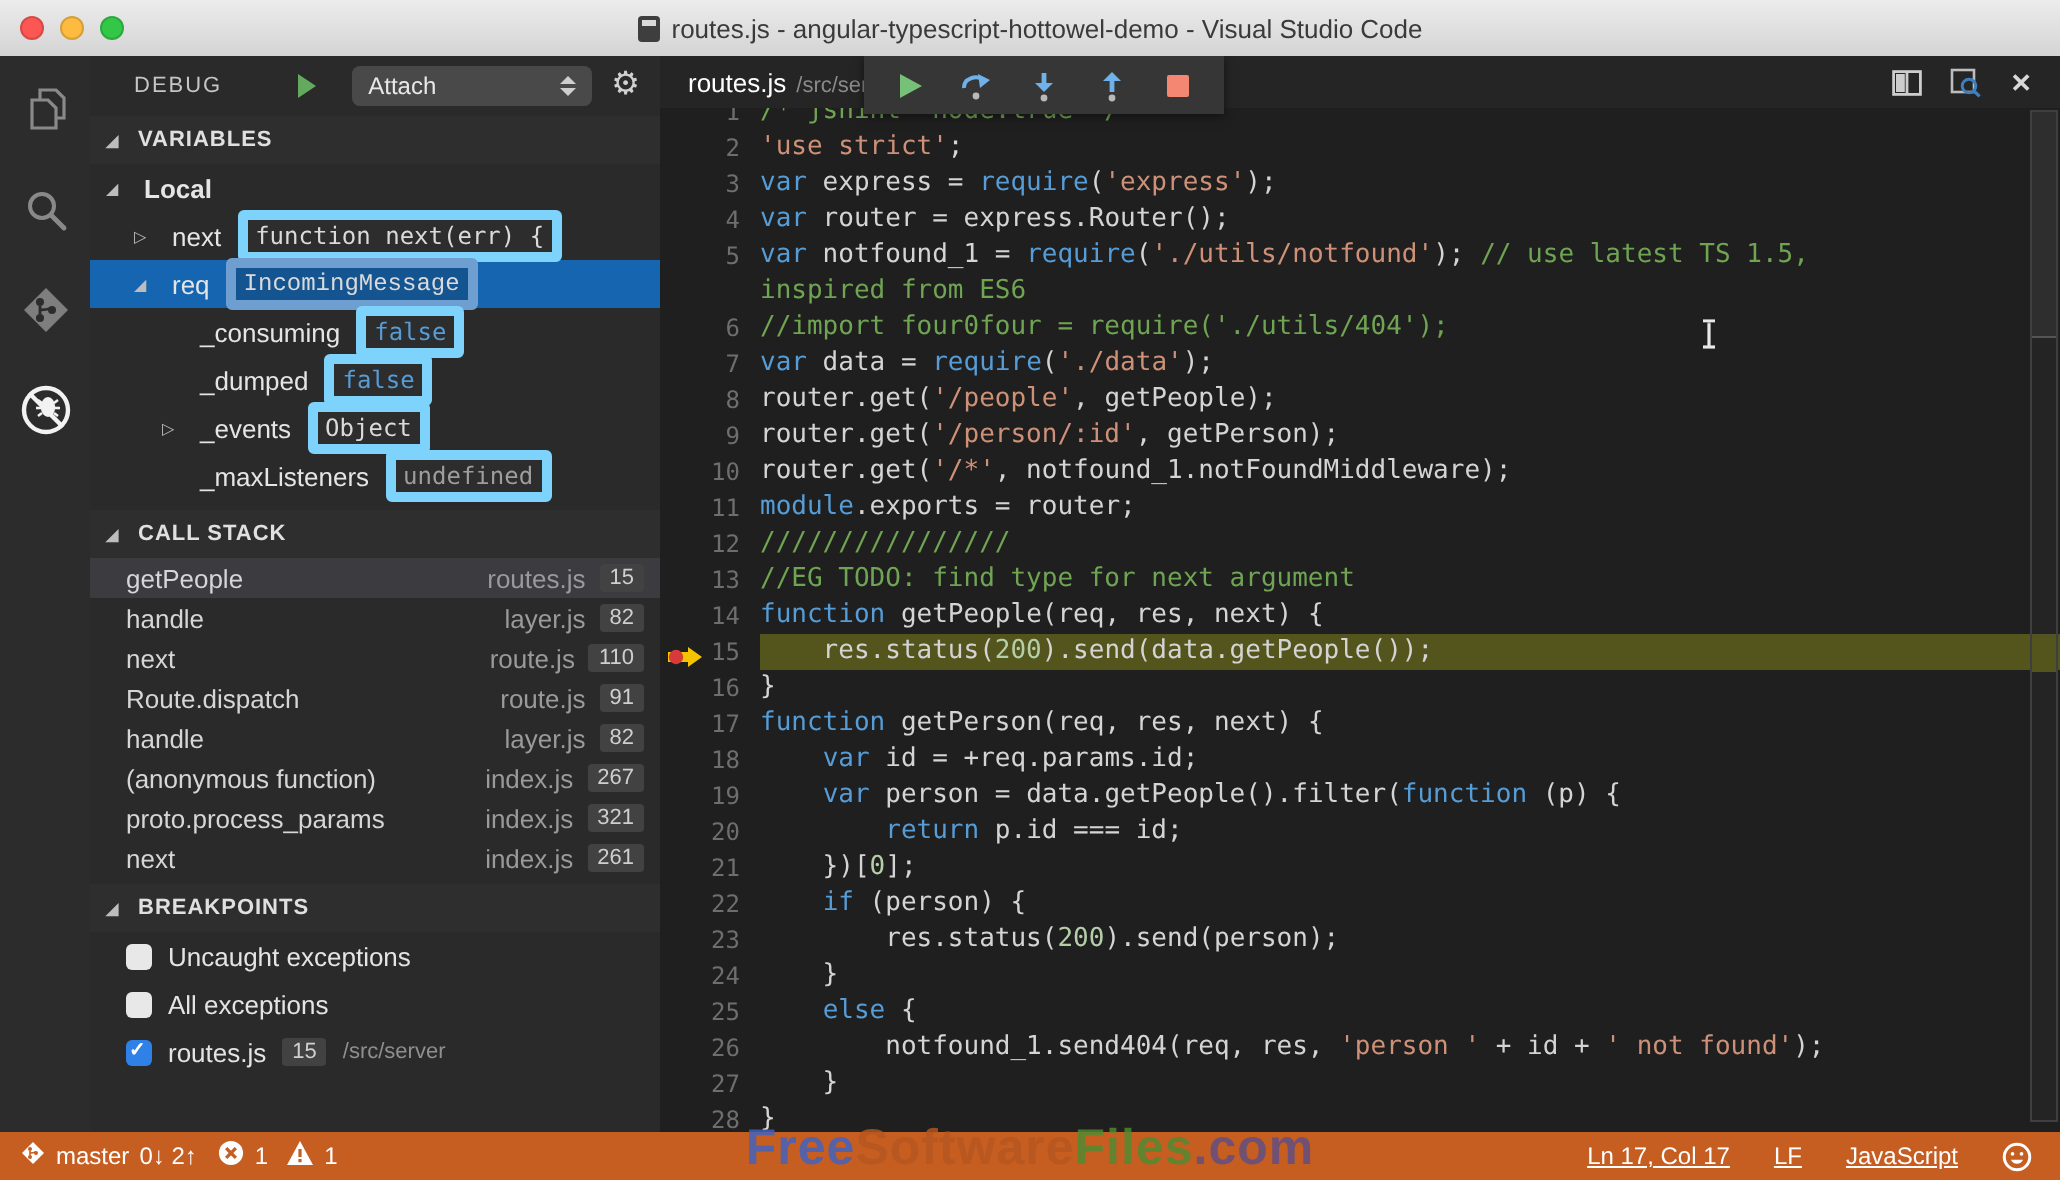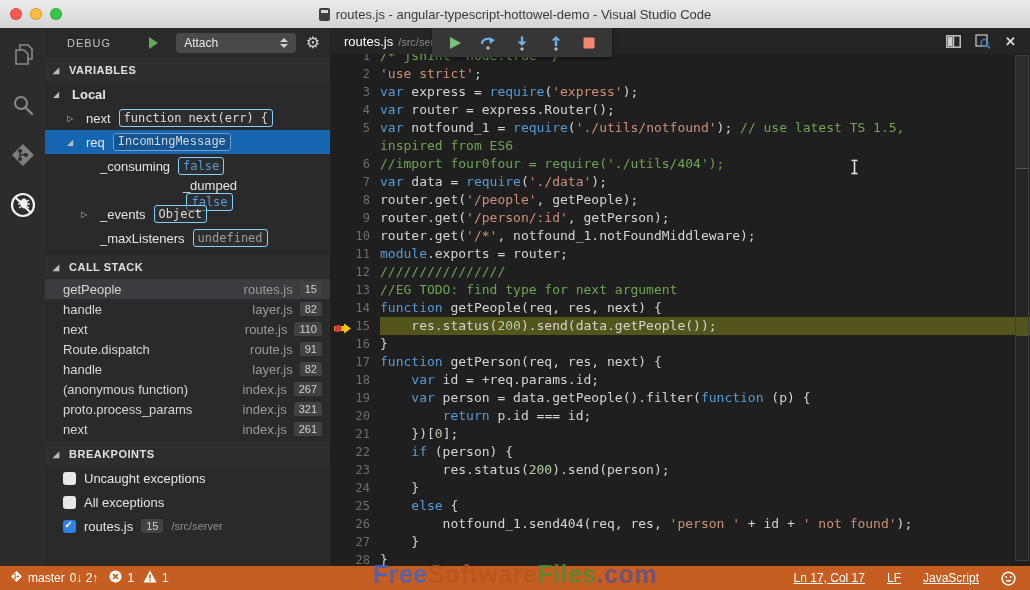--- a/index.html
+++ b/index.html
@@ -39,21 +39,21 @@
   .gear{font-size:16px;color:#d0d0d0;cursor:pointer;line-height:1;}
   .section-header{height:24px;display:flex;align-items:center;padding-left:8px;gap:6px;
     font-size:11px;font-weight:bold;color:#e0e0e0;letter-spacing:.5px;background:#2e2e2f;cursor:pointer;}
   .twisty{font-size:8px;color:#bdbdbd;width:10px;display:inline-block;font-style:normal;}
   .cs-gap{height:5px;} .bp-gap{height:3px;}
   .tree-row{height:24px;display:flex;align-items:center;cursor:pointer;}
   .tree-row .name{color:#e5e5e5;padding-left:9px;}
   .tree-row.scope .name{font-weight:bold;}
   .tree-row.selected{background:#1565b0;}
   .vbox{font-family:"DejaVu Sans Mono", monospace;font-size:12px;color:#dadada;
-    border:1px solid #7dd3fc;background:rgba(48,48,48,.6);border-radius:3px;padding:0 4px;margin-left:8px;line-height:16px;}
+    border:5px solid #7dd3fc;background:rgba(48,48,48,.6);border-radius:3px;padding:0 4px;margin-left:8px;line-height:16px;}
   .tree-row.selected .vbox{border-color:#6e9fd0;background:rgba(20,60,100,.4);font-family:Liberation Mono, monospace;}
   .vbox.blue{color:#569cd6;} .vbox.muted{color:#9d9d9d;}
   .frame-row{height:20px;display:flex;align-items:center;padding:0 8px 0 18px;cursor:pointer;justify-content:space-between;}
   .frame-row.selected{background:#3b3b40;}
   .frame-fn{flex:1;color:#d6d6d6;white-space:nowrap;overflow:hidden;}
   .frame-file{color:#9a9a9a;margin-right:7px;}
   .badge{font-size:11px;color:#cfcfcf;background:#424242;border-radius:2px;padding:1px 5px;}
   .bp-row{height:24px;display:flex;align-items:center;padding-left:18px;gap:8px;cursor:pointer;}
   .cb{width:13px;height:13px;border-radius:3px;background:#e8e8e8;flex:0 0 13px;position:relative;}
   .cb.checked{background:#2f81e8;}
@@ -197,21 +197,21 @@
         <div class="tree-row selected" style="padding-left: 22px;">
           <span class="twisty">◢</span>
           <span class="name">req</span>
           <span class="vbox ">IncomingMessage</span>
         </div>
         <div class="tree-row" style="padding-left: 36px;">
           <span class="twisty"></span>
           <span class="name">_consuming</span>
           <span class="vbox blue">false</span>
         </div>
-        <div class="tree-row" style="padding-left: 36px; flex-direction: column;">
+        <div class="tree-row" style="padding-left: 36px;">
           <span class="twisty"></span>
           <span class="name">_dumped</span>
           <span class="vbox blue">false</span>
         </div>
         <div class="tree-row" style="padding-left: 36px;">
           <span class="twisty">▷</span>
           <span class="name">_events</span>
           <span class="vbox ">Object</span>
         </div>
         <div class="tree-row" style="padding-left: 36px; text-align: right;">

